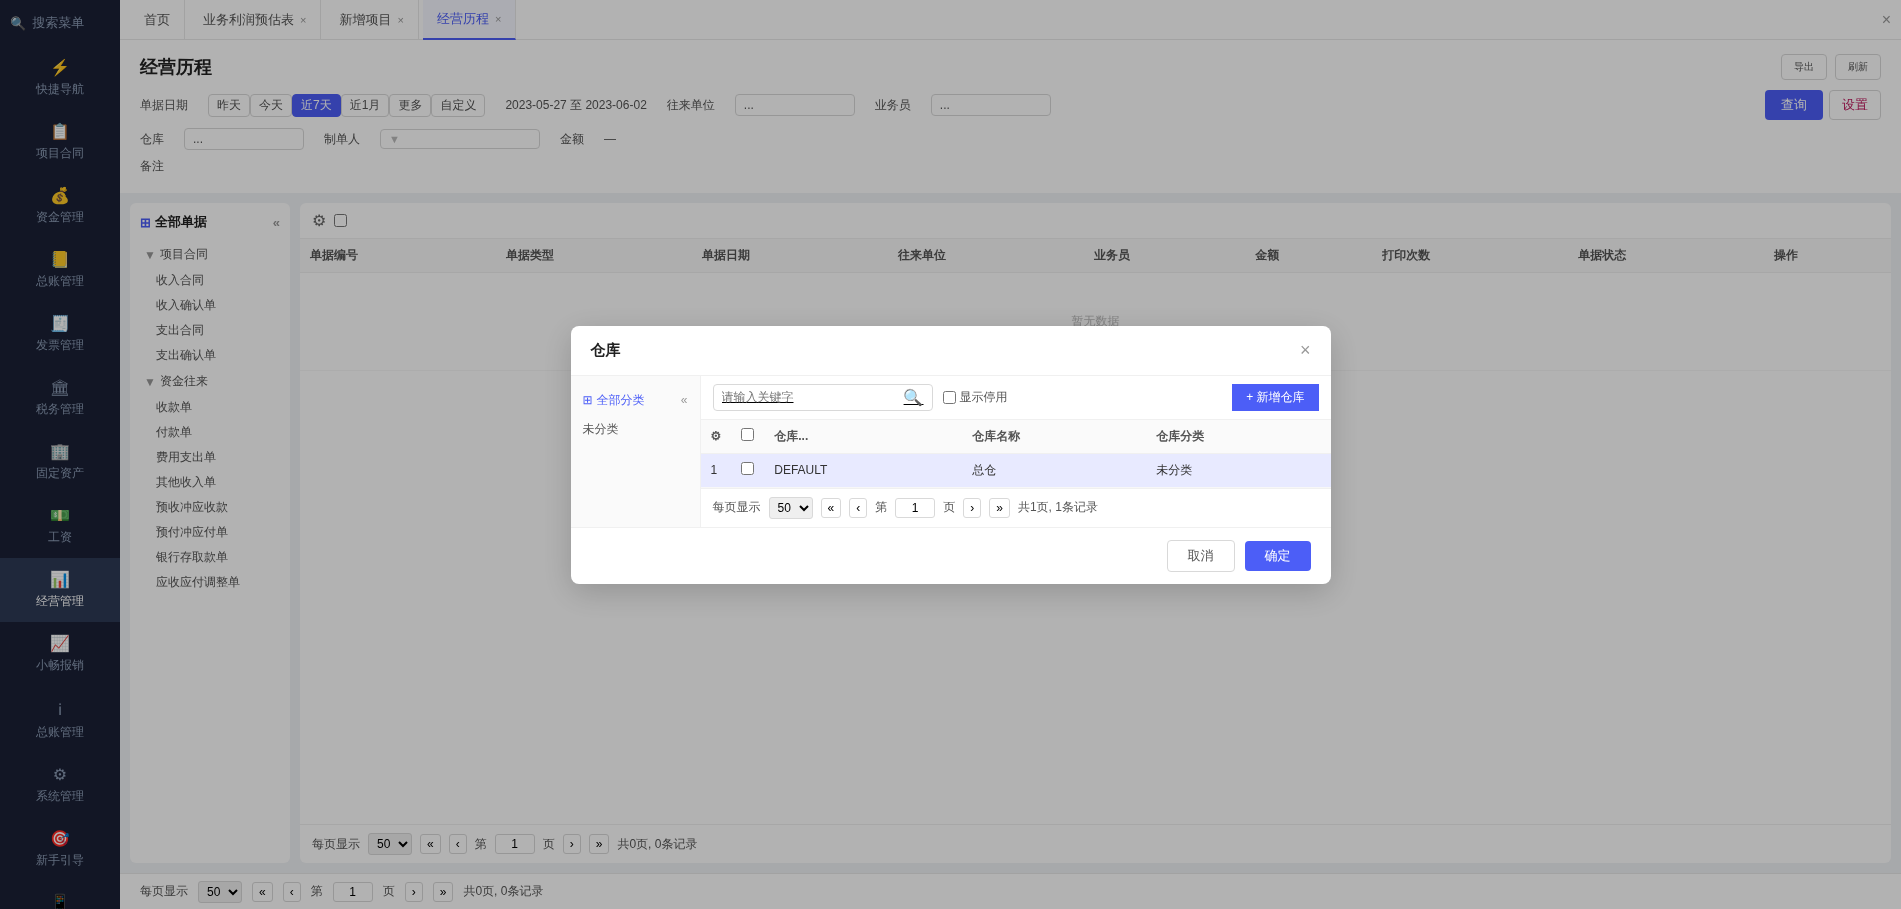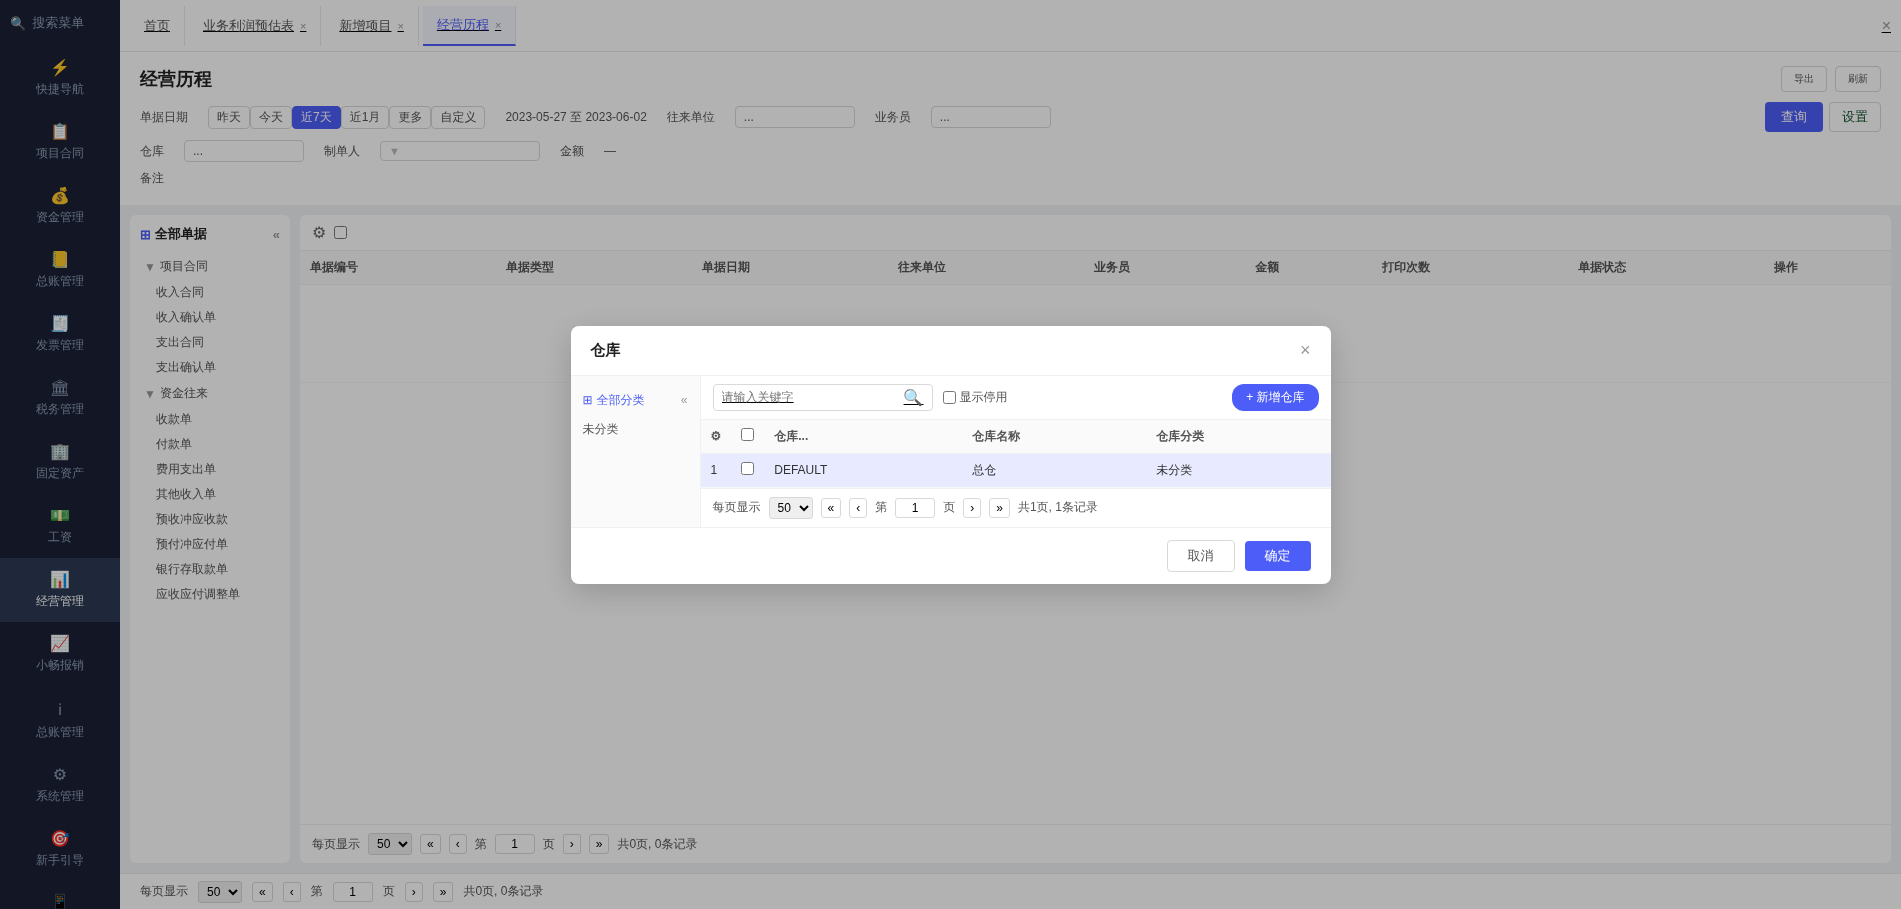--- a/index.html
+++ b/index.html
@@ -45,24 +45,23 @@
       overflow: hidden;
       background: #f0f2f5;
     }
 
     
     .tabs-bar {
       background: #fff;
       display: flex;
       align-items: center;
       border-bottom: 1px solid #e8e8e8;
-      height: 52px;
+      height: 40px;
       padding: 0 10px;
       gap: 4px;
-      text-decoration: underline;
     }
     .tab {
       padding: 0 14px;
       height: 40px;
       display: flex;
       align-items: center;
       font-size: 13px;
       color: #555;
       cursor: pointer;
       border-right: 1px solid #e8e8e8;
@@ -143,21 +142,21 @@
       background: #4c5ef7;
       color: #fff;
       border: none;
       border-radius: 4px;
       font-size: 13px;
       cursor: pointer;
     }
     .btn-set {
       padding: 5px 12px;
       background: #fff;
-      color: #14532d;
+      color: #be185d;
       border: 1px solid #d9d9d9;
       border-radius: 4px;
       font-size: 13px;
       cursor: pointer;
     }
 
     
     .content-area {
       display: flex;
       flex: 1;
@@ -363,21 +362,21 @@
       align-items: center;
       gap: 4px;
       font-size: 12px;
       color: #555;
     }
     .btn-add-warehouse {
       margin-left: auto;
       background: #4c5ef7;
       color: #fff;
       border: none;
-      border-radius: 12px;
+      border-radius: 0;
       padding: 5px 14px;
       font-size: 12px;
       cursor: pointer;
     }
     .modal-table {
       flex: 1;
       overflow-y: auto;
     }
     .modal-table table {
       width: 100%;

